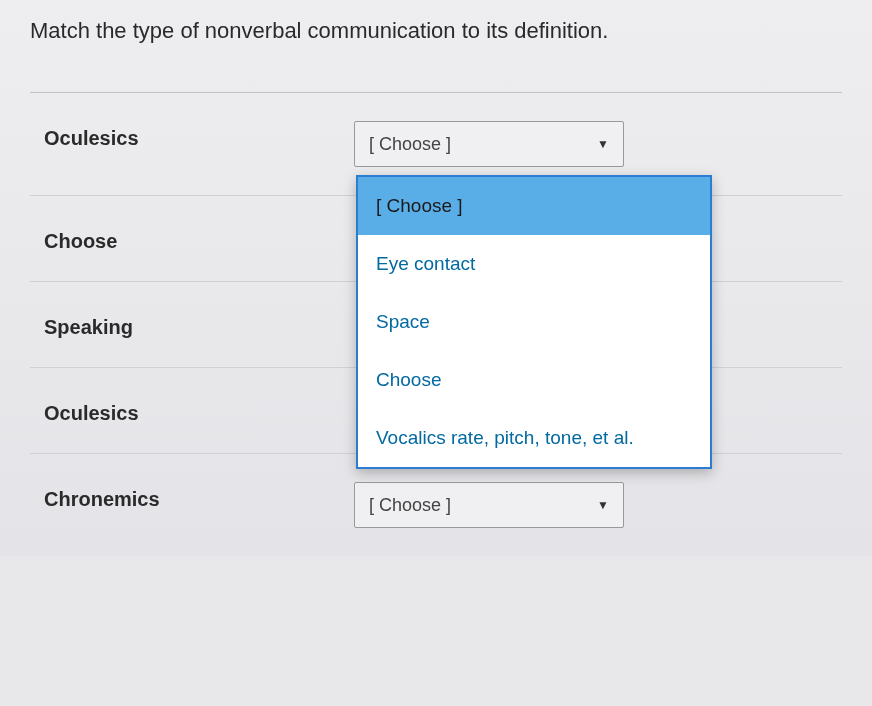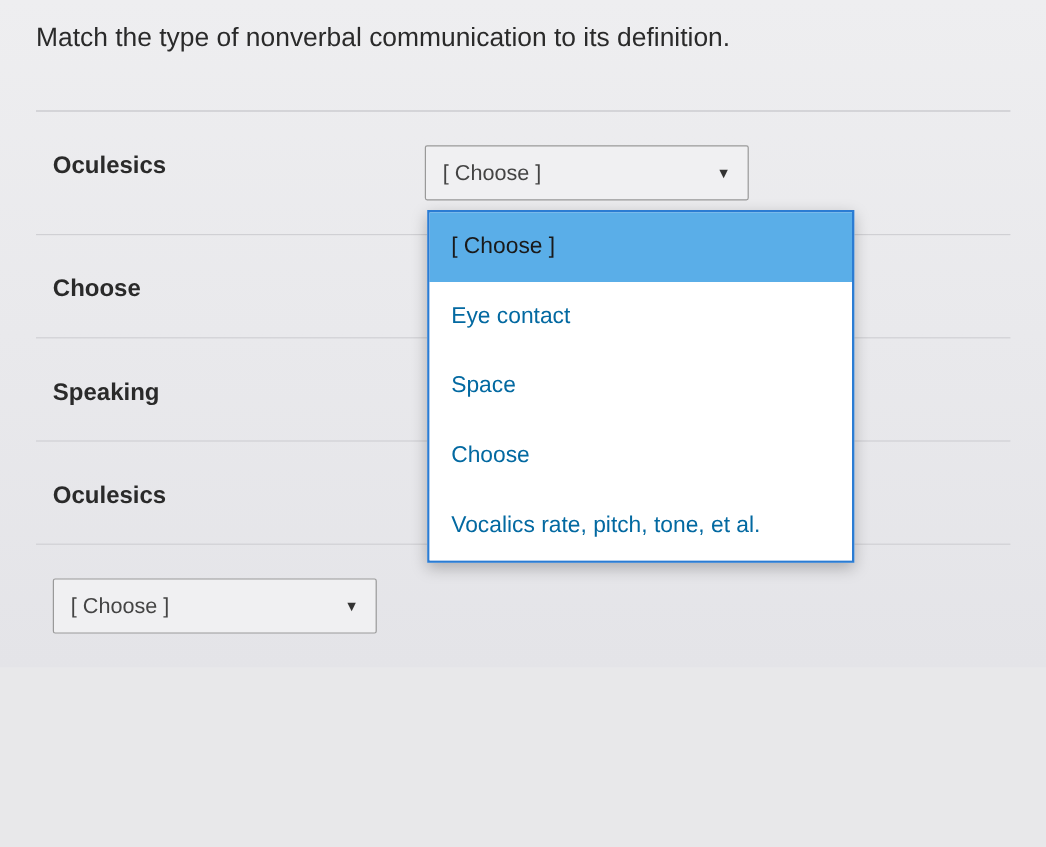--- a/index.html
+++ b/index.html
@@ -124,20 +124,21 @@
     </div>
 
     <div class="row hidden-select">
       <div class="term">Oculesics</div>
       <div class="select-area">
         
       </div>
     </div>
 
     <div class="row">
+      <div class="term">Chronemics</div>
       <div class="select-area">
         <div class="select-box">
           <span>[ Choose ]</span>
           <span class="chevron">▼</span>
         </div>
       </div>
     </div>
 
   </div>
 </div>

